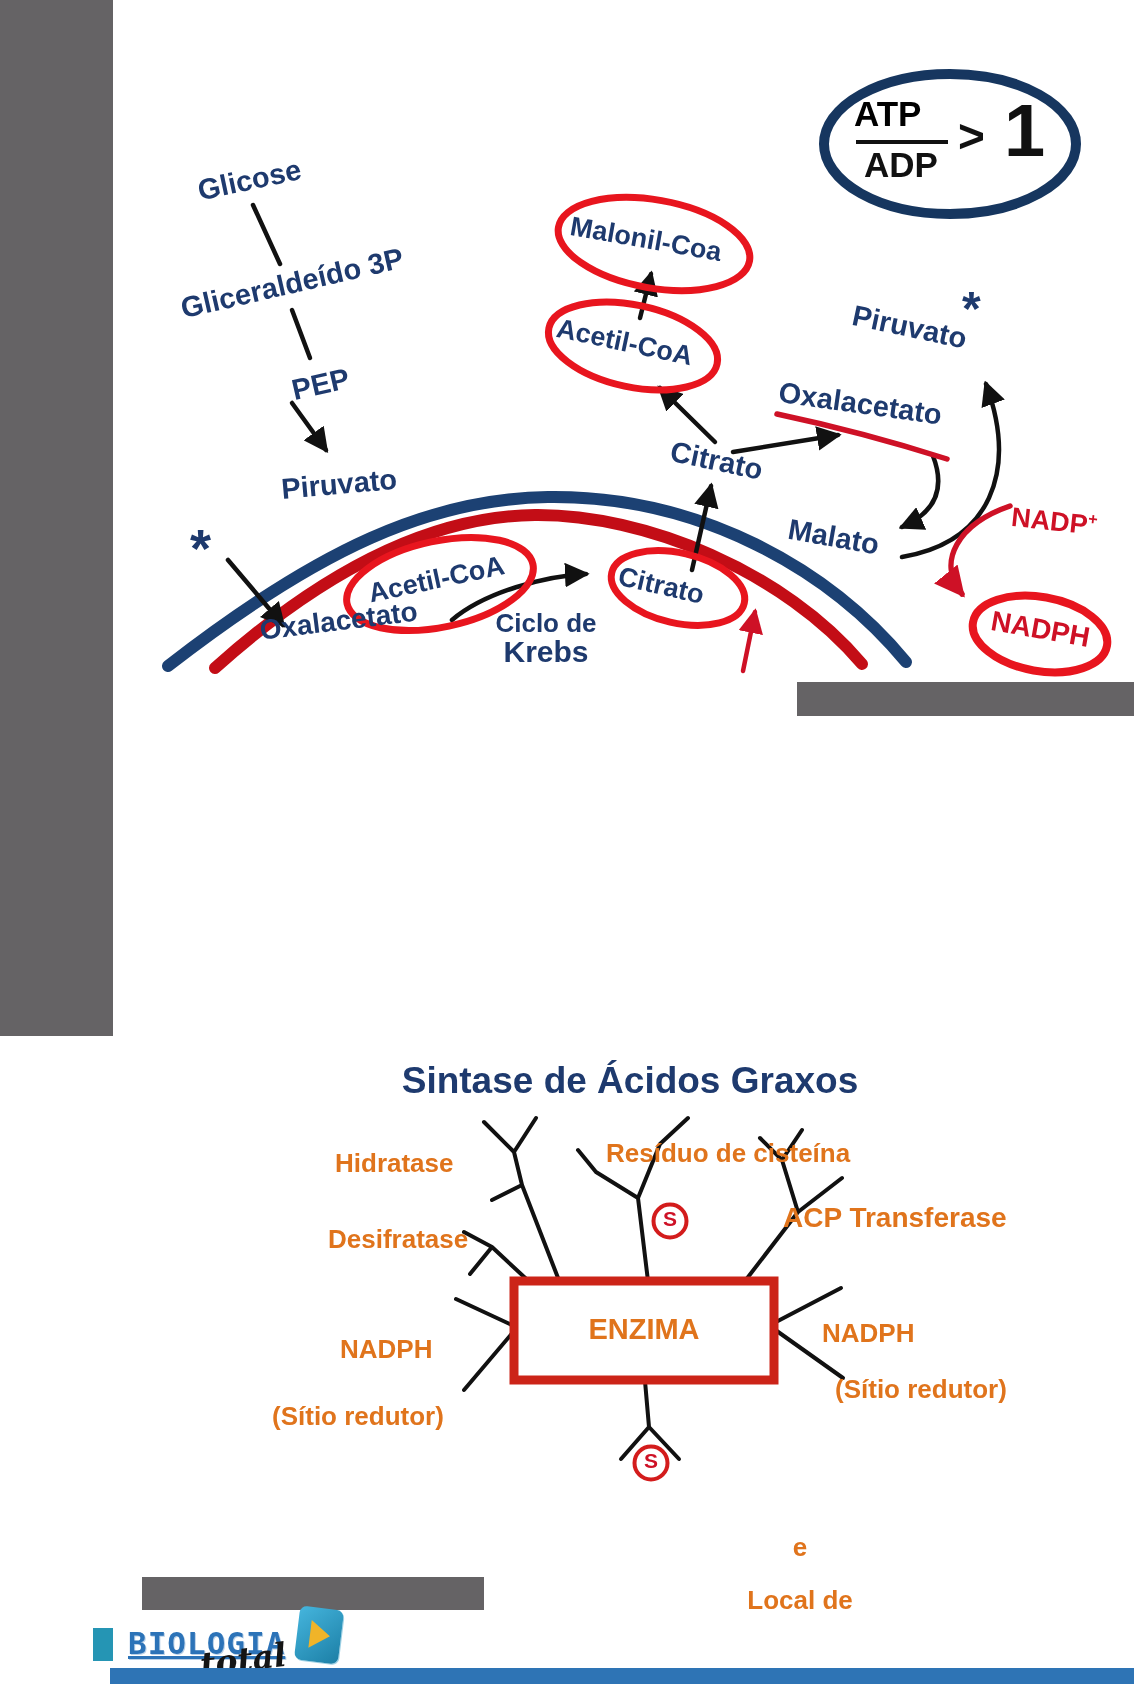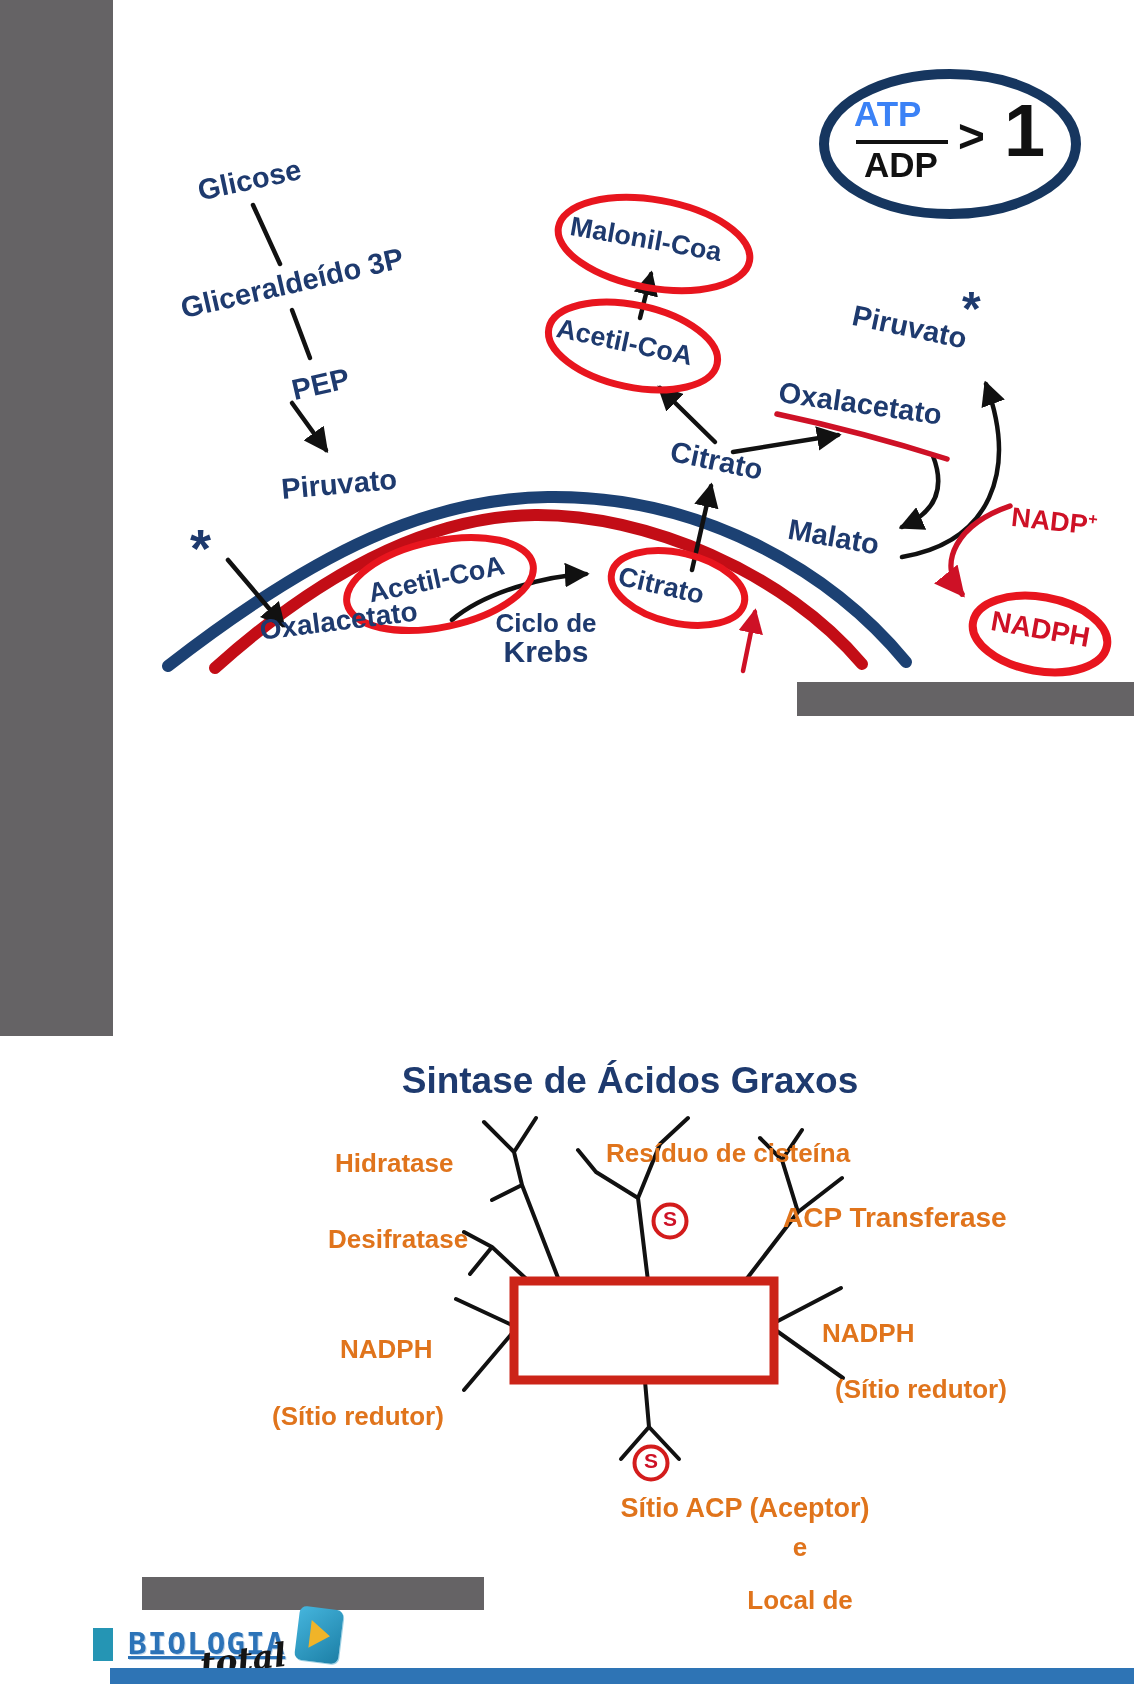--- a/index.html
+++ b/index.html
@@ -93,21 +93,21 @@
       <path d="M745,1281 L798,1212 M798,1212 L782,1160 M782,1160 L760,1138 M782,1160 L802,1130 M798,1212 L842,1178"></path>
       <path d="M514,1326 L456,1299 M514,1331 L464,1390"></path>
       <path d="M774,1323 L841,1288 M774,1329 L843,1378"></path>
       <path d="M645,1381 L649,1427 M649,1427 L621,1459 M649,1427 L679,1459"></path>
     </g>
     <rect x="514" y="1281" width="260" height="99" fill="#fff" stroke="#CC2418" stroke-width="9"></rect>
     <circle cx="670" cy="1221" r="16.5" fill="#fff" stroke="#D31C1C" stroke-width="4"></circle>
     <circle cx="651" cy="1463" r="16.5" fill="#fff" stroke="#D31C1C" stroke-width="4"></circle>
   </svg>
 
-  <div class="lbl" style="left:854px;top:96px;width:94px;font-size:35px;color:#3b82f6;">ATP</div>
+  <div class="lbl" style="left:854px;top:96px;width:94px;font-size:35px;color:#000000;">ATP</div>
   <div class="lbl ctr" style="left:854px;top:147px;width:94px;font-size:35px;color:#111;">ADP</div>
   <div class="lbl" style="left:958px;top:112px;font-size:46px;color:#111;">&gt;</div>
   <div class="lbl" style="left:1004px;top:92px;font-size:74px;color:#111;">1</div>
 
   <div class="lbl navy" style="left:195px;top:176px;font-size:29px;transform:rotate(-12deg);">Glicose</div>
   <div class="lbl navy" style="left:178px;top:294px;font-size:29px;transform:rotate(-13deg);">Gliceraldeído 3P</div>
   <div class="lbl navy" style="left:289px;top:376px;font-size:29px;transform:rotate(-13deg);">PEP</div>
   <div class="lbl navy" style="left:280px;top:474px;font-size:29px;transform:rotate(-5deg);">Piruvato</div>
   <div class="lbl navy" style="left:190px;top:520px;font-size:54px;">*</div>
 
@@ -133,25 +133,25 @@
 
   <div class="lbl orange" style="left:335px;top:1150px;font-size:26px;">Hidratase</div>
   <div class="lbl orange" style="left:606px;top:1140px;font-size:26px;">Resíduo de cisteína</div>
   <div class="lbl orange" style="left:328px;top:1226px;font-size:26px;">Desifratase</div>
   <div class="lbl orange" style="left:783px;top:1203px;font-size:28px;text-align:center;">ACP Transferase</div>
   <div class="lbl orange" style="left:340px;top:1336px;font-size:26px;">NADPH</div>
   <div class="lbl orange" style="left:822px;top:1320px;font-size:26px;">NADPH</div>
   <div class="lbl orange" style="left:272px;top:1403px;font-size:26px;">(Sítio redutor)</div>
   <div class="lbl orange" style="left:835px;top:1376px;font-size:26px;">(Sítio redutor)</div>
 
+  <div class="lbl orange ctr" style="left:514px;top:1314px;width:260px;font-size:29px;">ENZIMA</div>
 
   <div class="lbl red ctr" style="left:659px;top:1208px;width:22px;font-size:21px;">S</div>
   <div class="lbl red ctr" style="left:640px;top:1450px;width:22px;font-size:21px;">S</div>
 
-  <div class="lbl orange ctr" style="left:595px;top:1494px;width:300px;font-size:27px;">Sítio ACP (Aceptor)</div>
   <div class="lbl orange ctr" style="left:650px;top:1534px;width:300px;font-size:26px;">e</div>
   <div class="lbl orange ctr" style="left:650px;top:1561px;width:300px;font-size:26px;margin-top:26px;">Local de</div>
 
   <div class="tealrect" style="left:93px;top:1628px;width:20px;height:33px;"></div>
   <div id="brand">BIOLOGIA</div>
   <div id="play-icon">
       <div class="tri"></div>
     </div>
   <div id="brand-script">total</div>
   <div class="bluebar" style="left:110px;top:1668px;width:1024px;height:16px;"></div>

